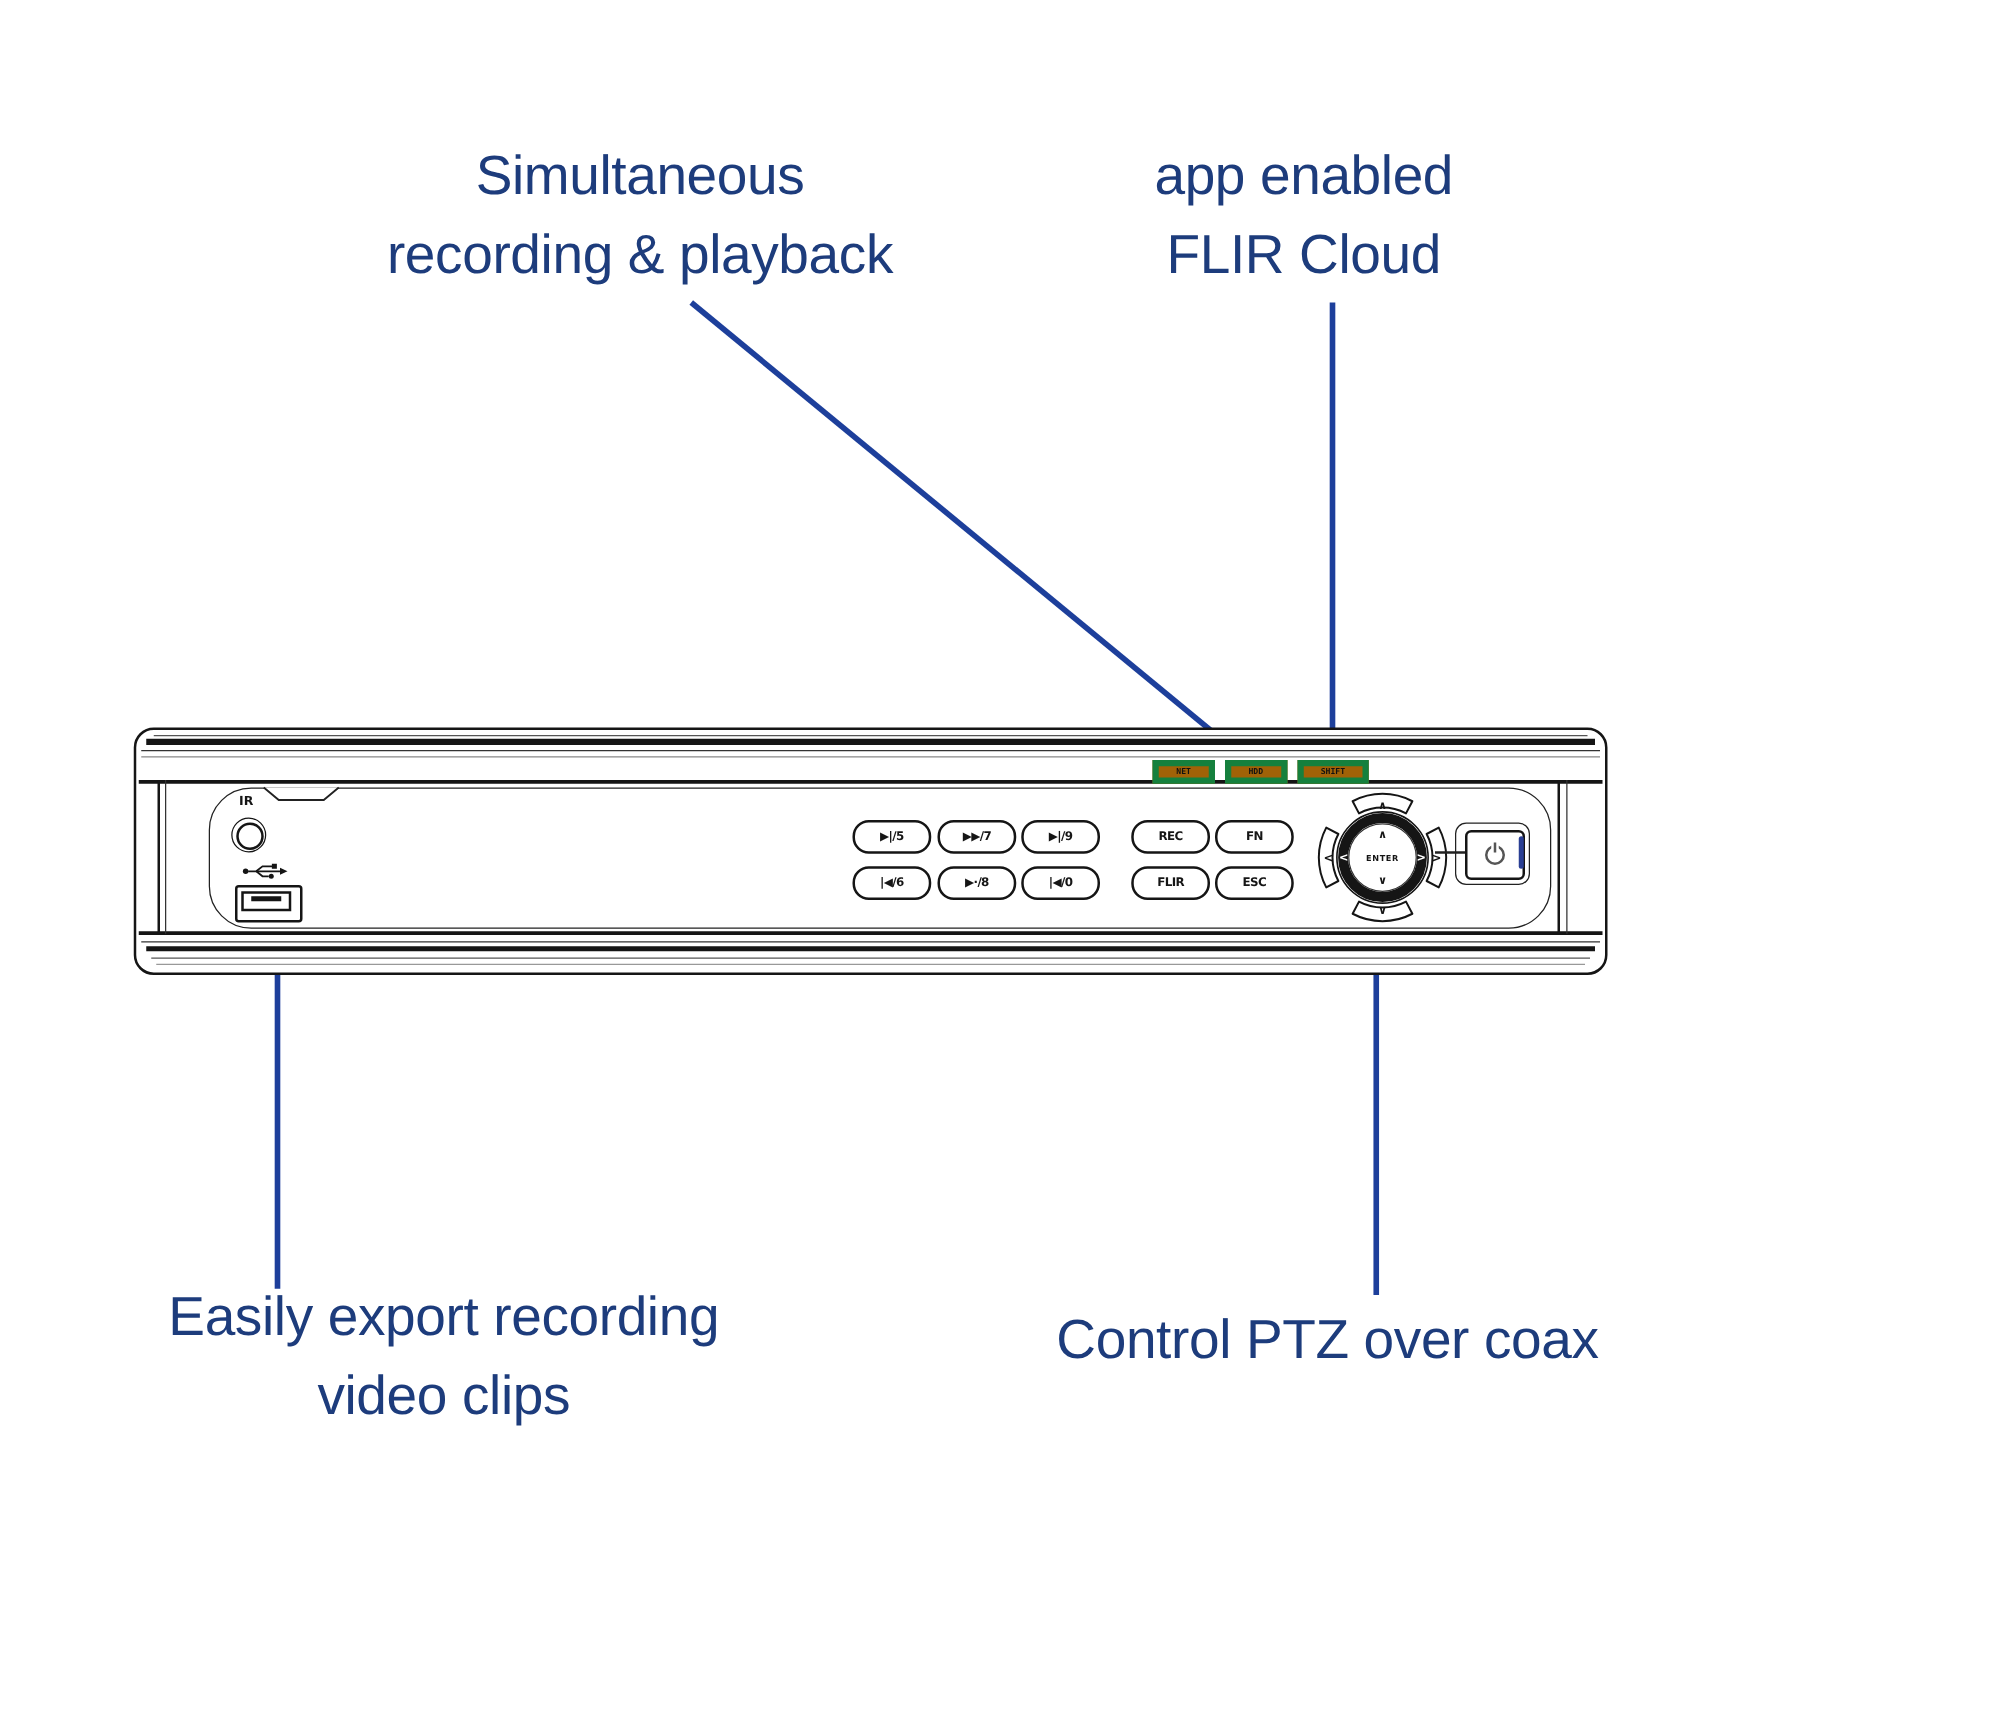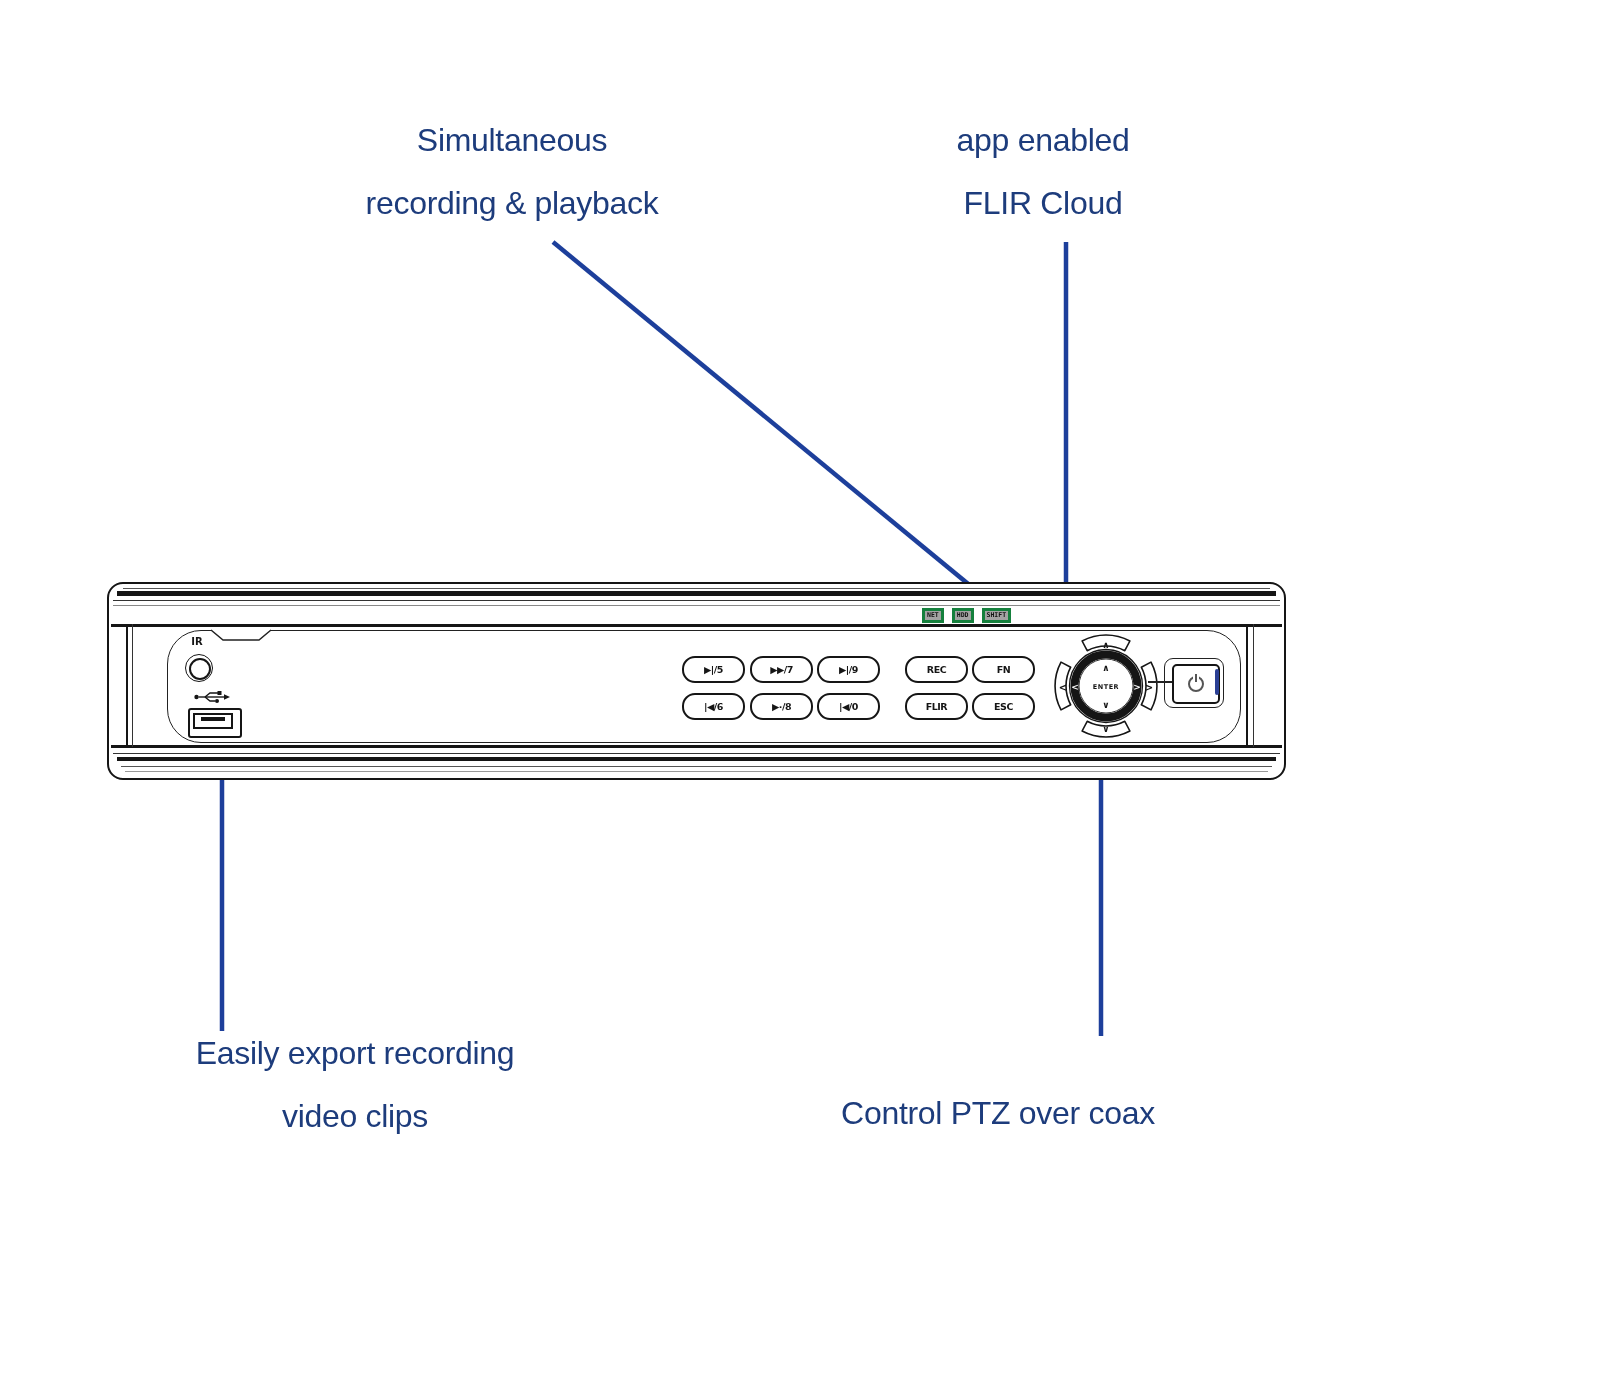--- a/index.html
+++ b/index.html
@@ -1,44 +1,44 @@
 <!DOCTYPE html>
 <html><head>
 <meta charset="utf-8">
 <style>
   html,body{margin:0;padding:0;background:#ffffff;}
   .stage{position:relative;width:1600px;height:1385px;background:#ffffff;overflow:hidden;
          font-family:"Liberation Sans",sans-serif;}
   .lines-svg{position:absolute;left:0;top:0;width:1600px;height:1385px;pointer-events:none;}
   
-  .ann{position:absolute;color:#1d3c7c;font-size:32px;line-height:63px;text-align:center;
+  .ann{position:absolute;color:#1d3c7c;font-size:44px;line-height:63px;text-align:center;
        letter-spacing:-0.3px;}
   .ann-tl{left:262px;top:109px;width:500px;}
   .ann-tr{left:843px;top:109px;width:400px;}
   .ann-bl{left:75px;top:1022px;width:560px;}
-  .ann-br{left:708px;top:1040px;width:580px;margin-top:42px;}
+  .ann-br{left:772px;top:1040px;width:580px;}
   
   .device{position:absolute;left:107px;top:582px;width:1175px;height:194px;
           border:2px solid #151515;border-radius:16px;background:#ffffff;}
   .hline,.vline{position:absolute;background:#151515;}
   .panel{position:absolute;left:58px;right:43px;top:46px;height:111px;
          border:1.5px solid #222;border-radius:34px;background:#ffffff;}
   .notch{position:absolute;left:101px;top:45px;}
   .ir-label{position:absolute;left:72px;top:52px;width:32px;text-align:center;
             font-size:10px;font-weight:bold;color:#151515;font-family:"DejaVu Sans",sans-serif;}
   .ir-outer{position:absolute;left:76px;top:70px;width:26px;height:26px;border:1.5px solid #151515;border-radius:50%;}
   .ir-inner{position:absolute;left:80px;top:74px;width:18px;height:18px;border:2.5px solid #151515;border-radius:50%;}
   .usb-icon{position:absolute;left:84px;top:106px;}
   .usb-port{position:absolute;left:79px;top:124px;width:50px;height:26px;
             border:2.5px solid #151515;border-radius:3px;background:#fff;}
   .usb-inner{position:absolute;left:3px;top:3px;width:36px;height:12px;border:2px solid #151515;}
   .usb-bar{position:absolute;left:6px;top:2px;width:24px;height:4px;background:#151515;}
   .leds{position:absolute;left:813px;top:24px;display:flex;gap:8px;}
-  .led{border:3px solid #15803d;background:#a3a3a3;color:#111;
-       font-size:6.5px;font-weight:bold;line-height:8px;height:9px;padding:0 2px;
+  .led{border:5px solid #15803d;background:#a16207;color:#111;
+       font-size:6.5px;font-weight:bold;line-height:8px;height:9px;padding:0 14px;
        font-family:"DejaVu Sans Mono",monospace;letter-spacing:0;}
   .btn{position:absolute;height:23px;width:59px;border:2px solid #151515;border-radius:13px;
        background:#fff;color:#151515;font-weight:bold;font-size:9.5px;
        display:flex;align-items:center;justify-content:center;
        font-family:"DejaVu Sans",sans-serif;letter-spacing:-0.5px;}
   .r1{top:72px;} .r2{top:109px;}
   .b1{left:573px;} .b2{left:641px;} .b3{left:708px;} .b4{left:796px;} .b5{left:863px;}
   .nav-svg{position:absolute;left:937px;top:43px;}
   .pwr-well{position:absolute;left:1055px;top:74px;width:58px;height:48px;
             border:1.5px solid #222;border-radius:9px;}

